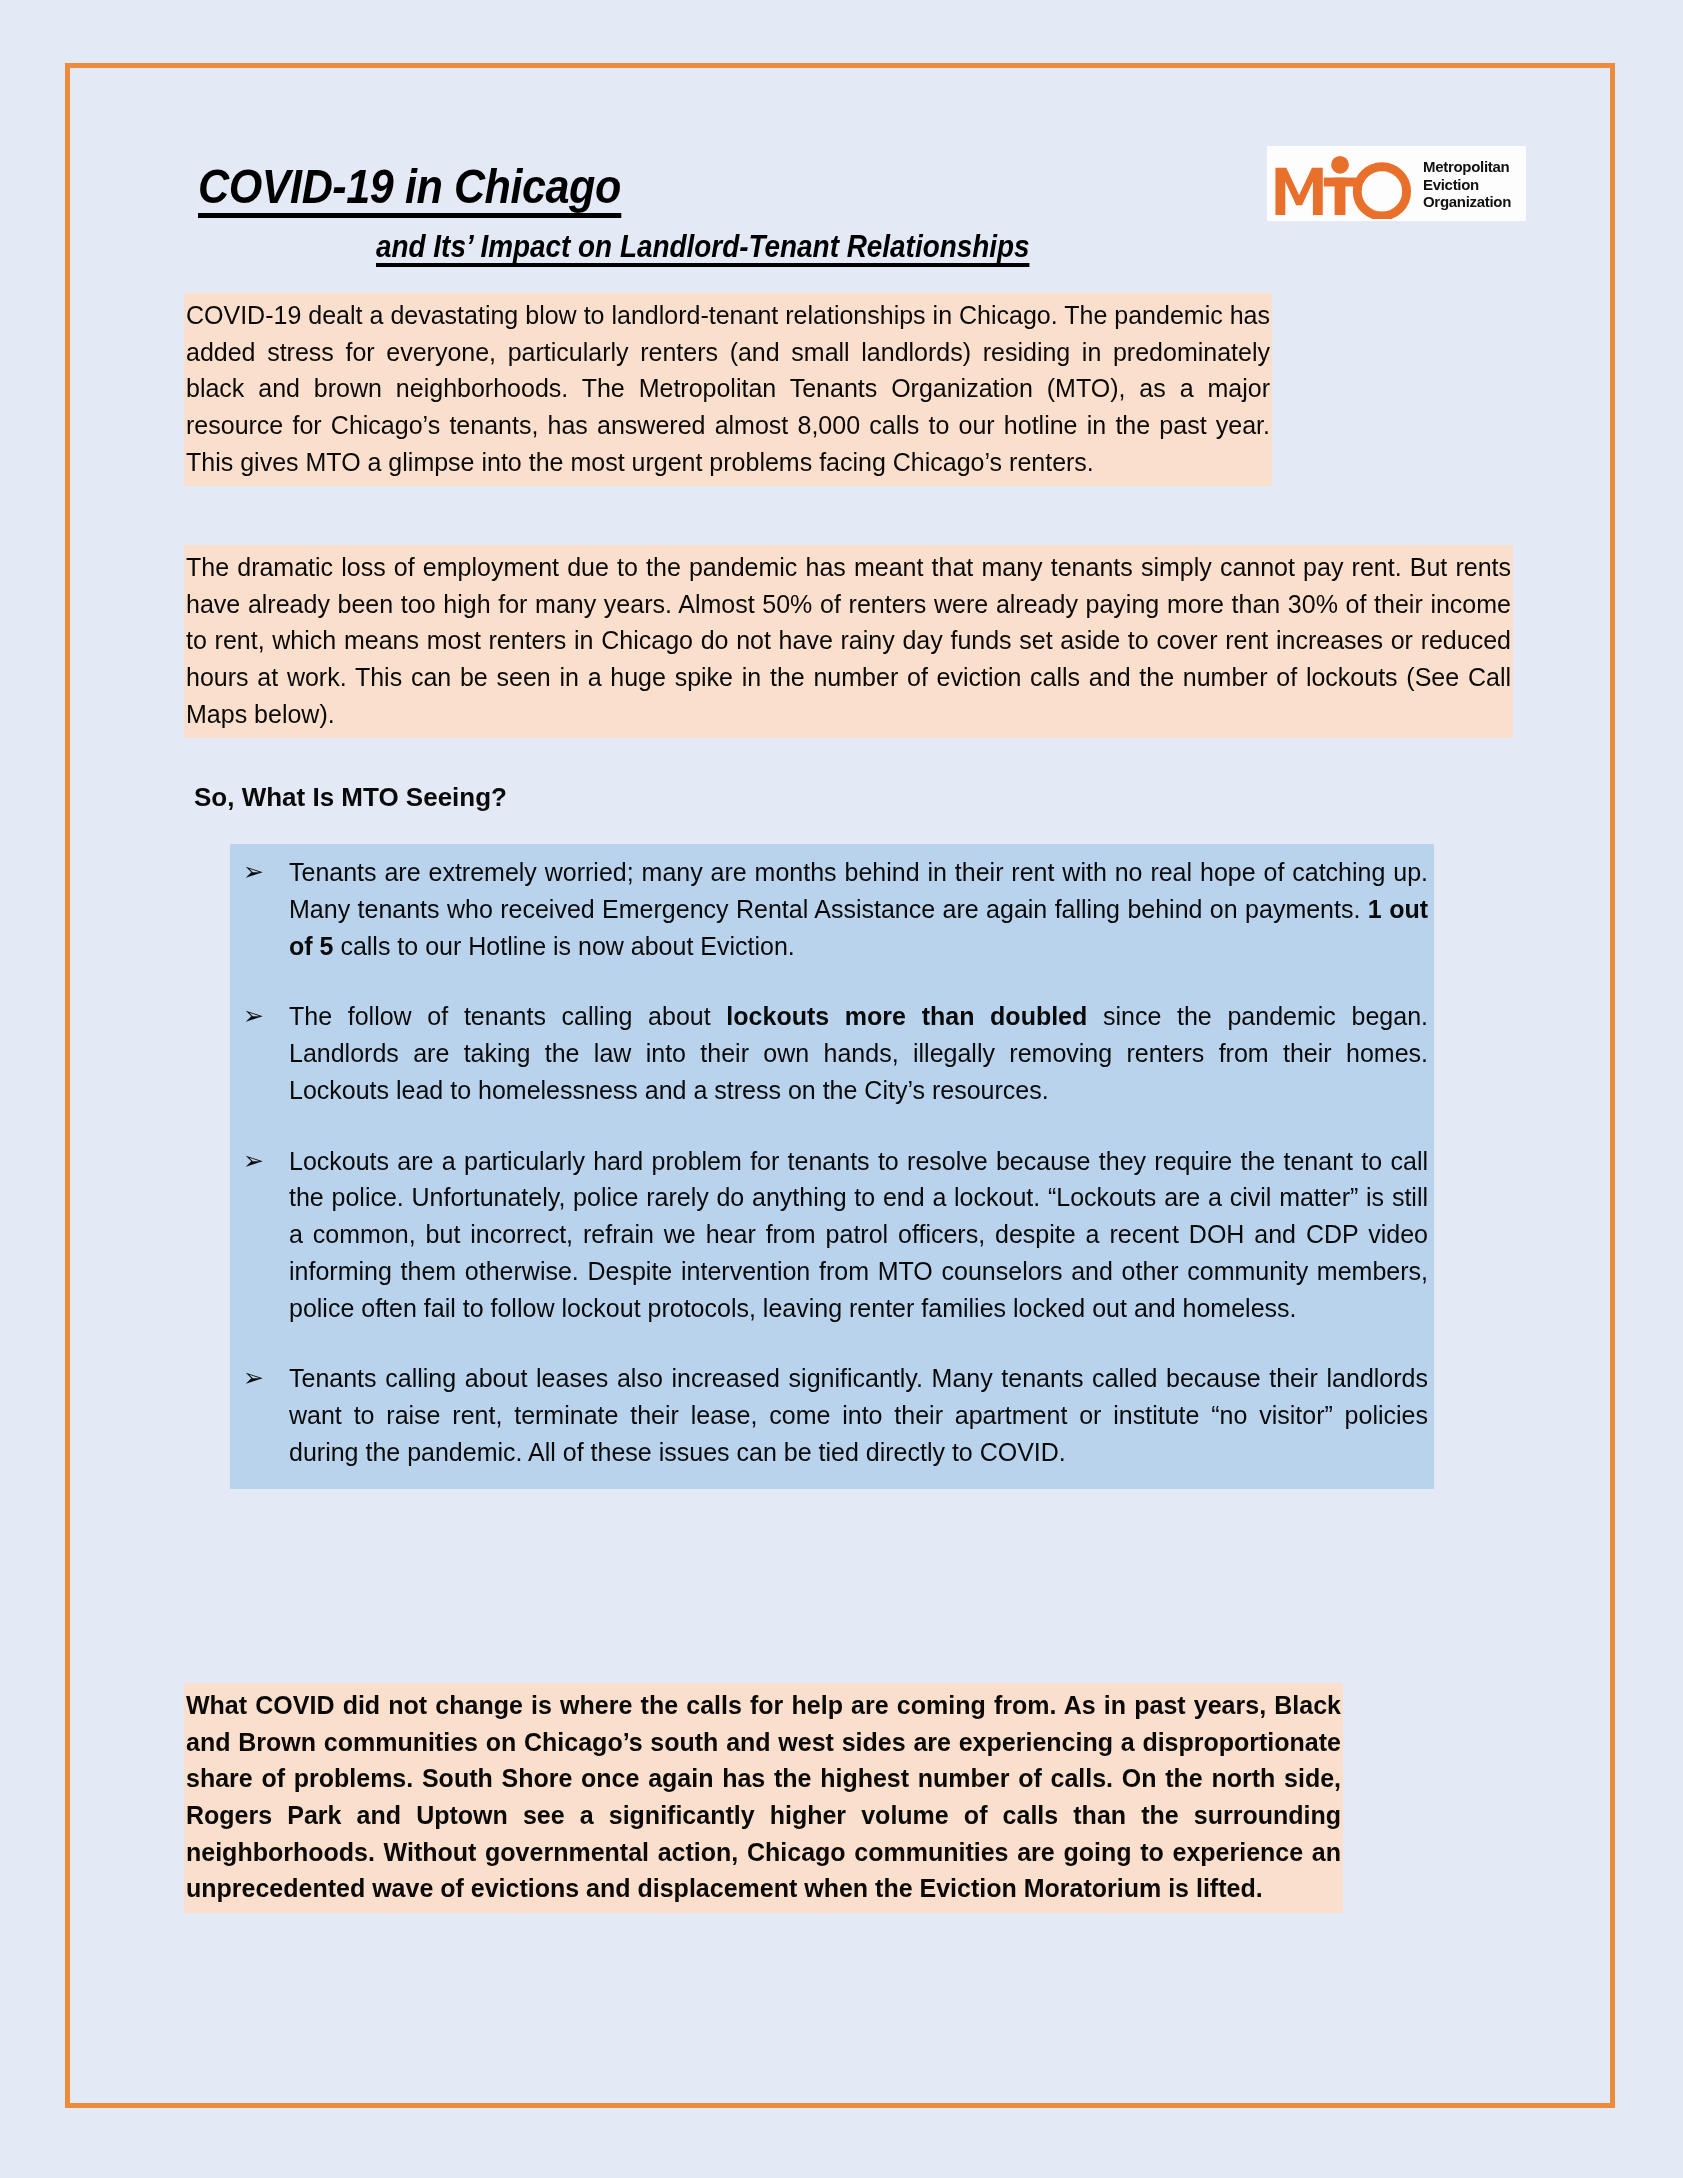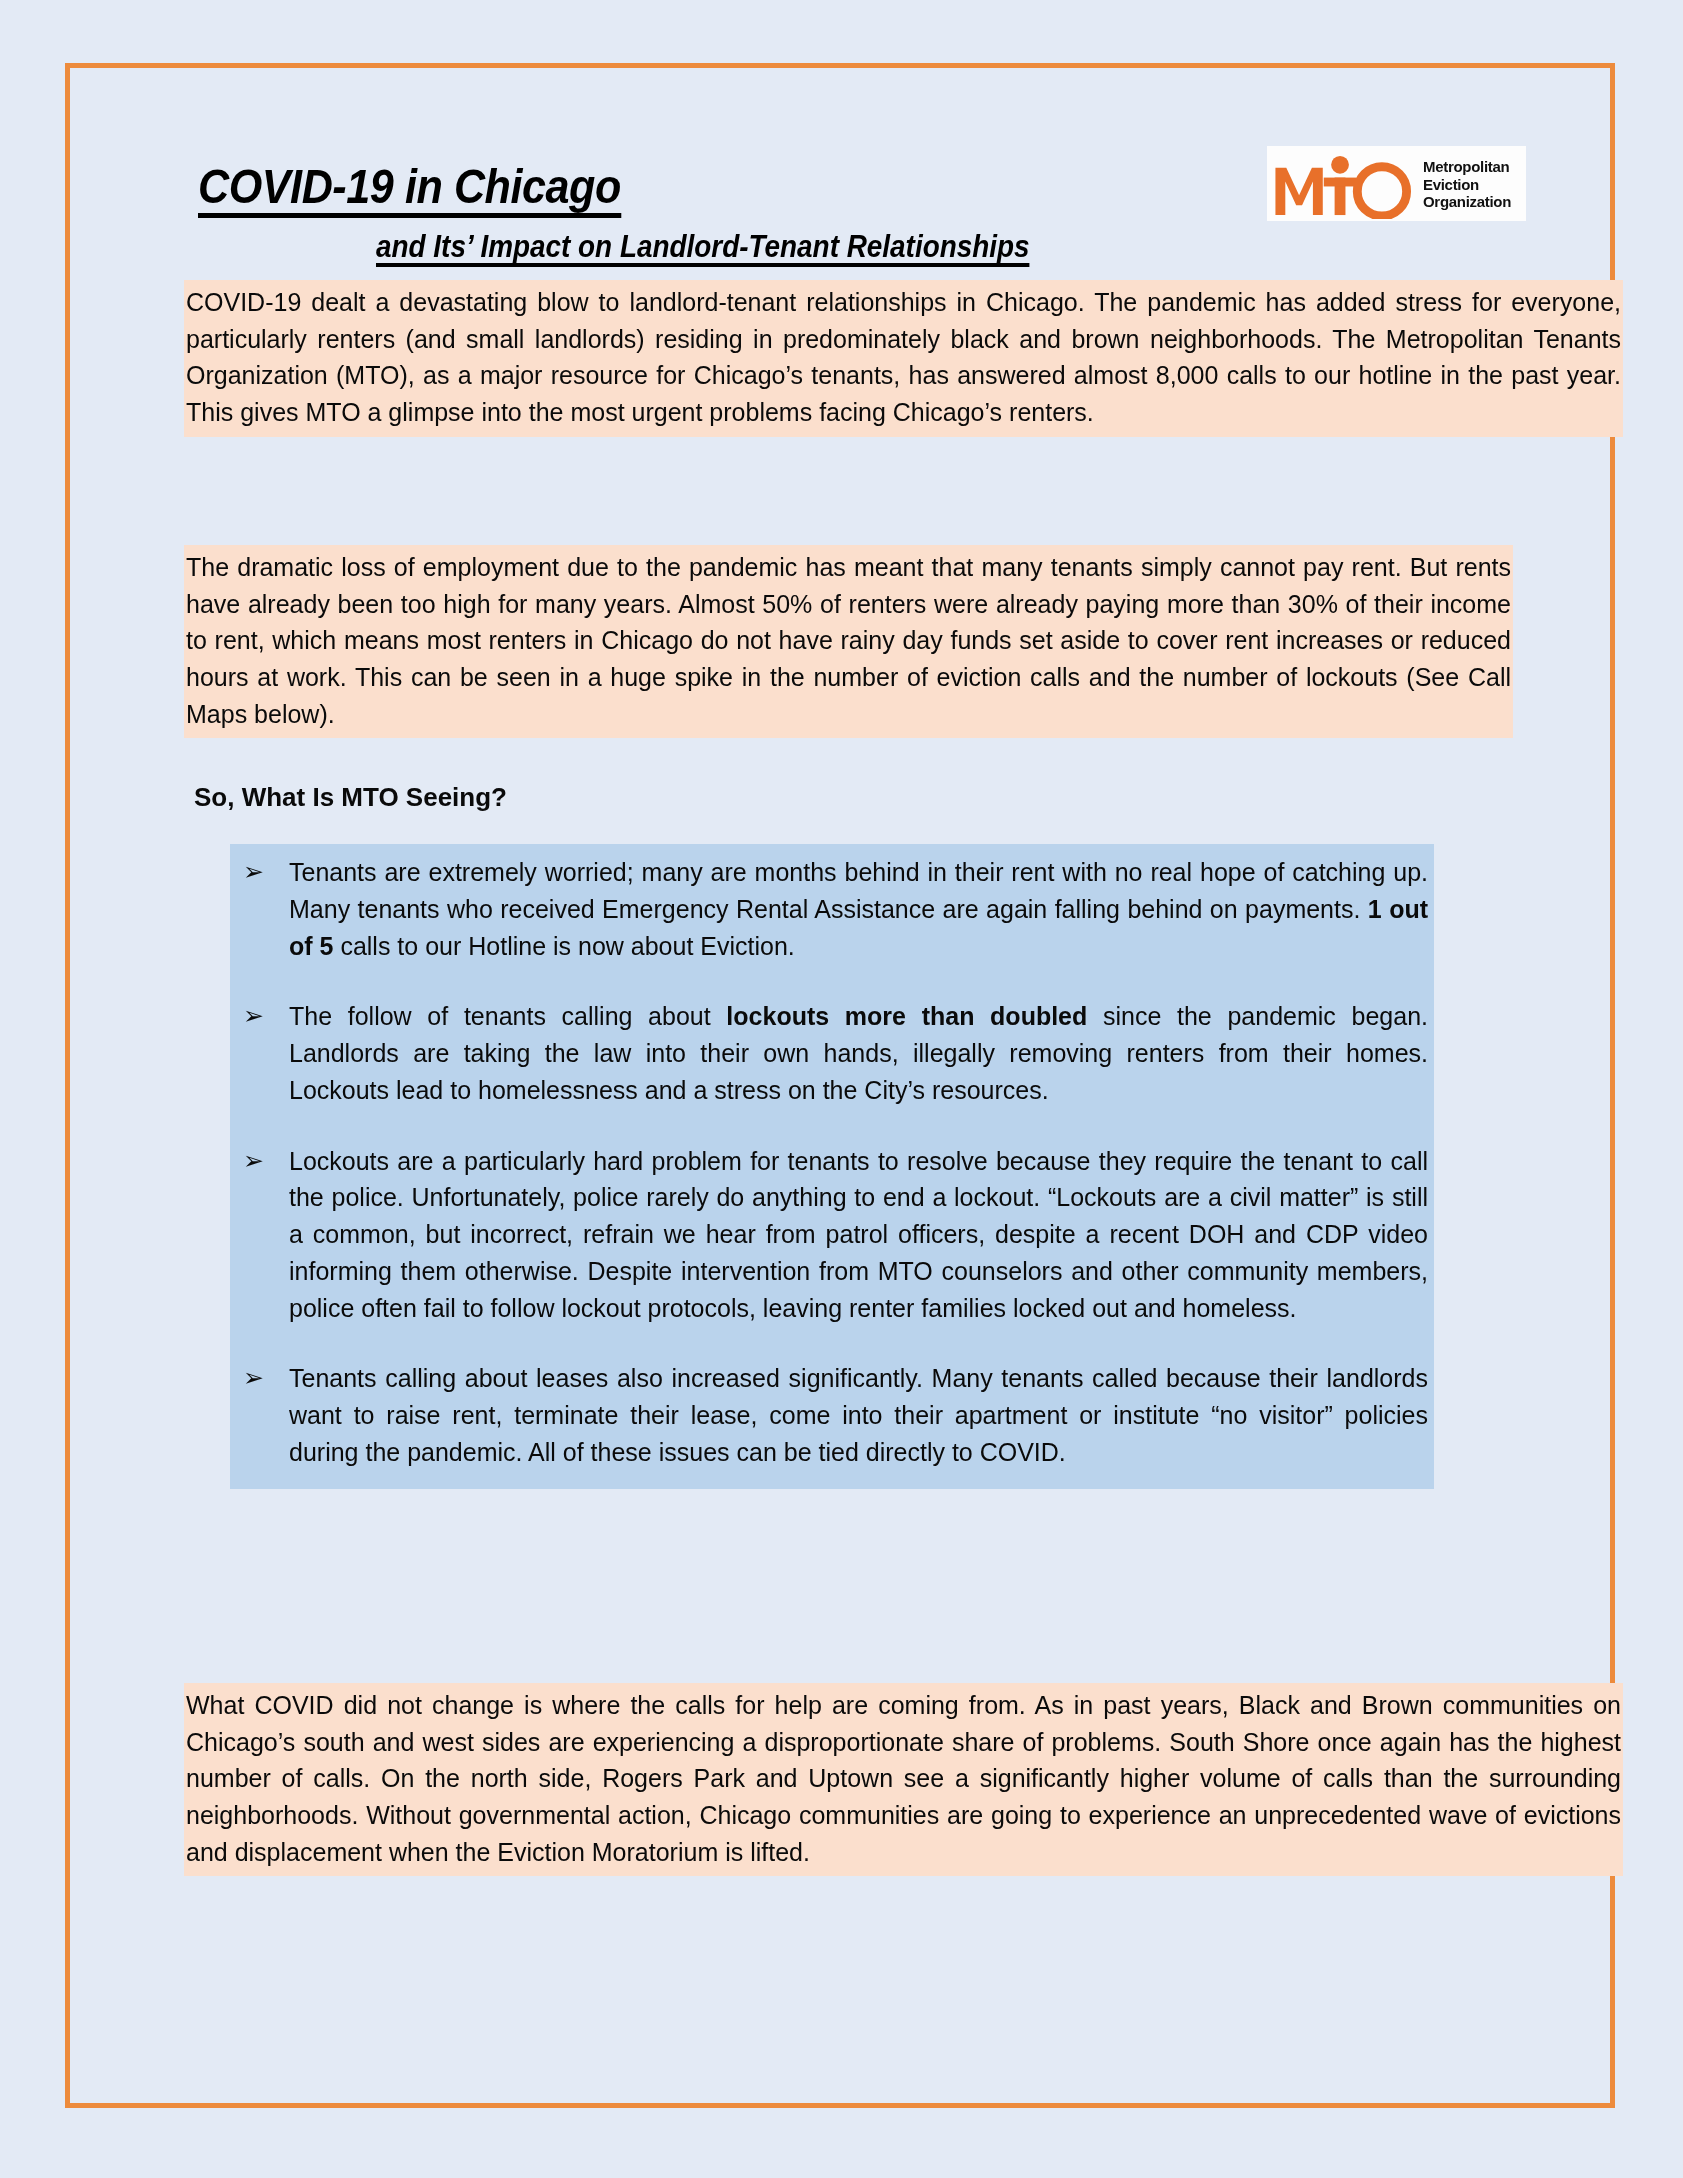--- a/index.html
+++ b/index.html
@@ -107,23 +107,23 @@
     position: absolute;
     background: #fbdfcd;
     color: #0a0a0a;
     font-size: 25px;
     line-height: 1.465;
     text-align: justify;
     text-justify: inter-word;
     padding: 4px 2px 6px 2px;
     box-sizing: border-box;
   }
-  #para-1 { left: 184px; top: 280px; width: 1439px; }
+  #para-1 { left: 184px; top: 293px; width: 1088px; }
   #para-2 { left: 184px; top: 545px; width: 1329px; }
-  #para-4 { left: 184px; top: 1683px; width: 1439px; }
+  #para-4 { left: 184px; top: 1683px; width: 1159px; font-weight: bold; }
 
   #section-heading {
     position: absolute;
     left: 194px;
     top: 782px;
     font-size: 26px;
     font-weight: bold;
     color: #0a0a0a;
     white-space: nowrap;
     text-align: right;

